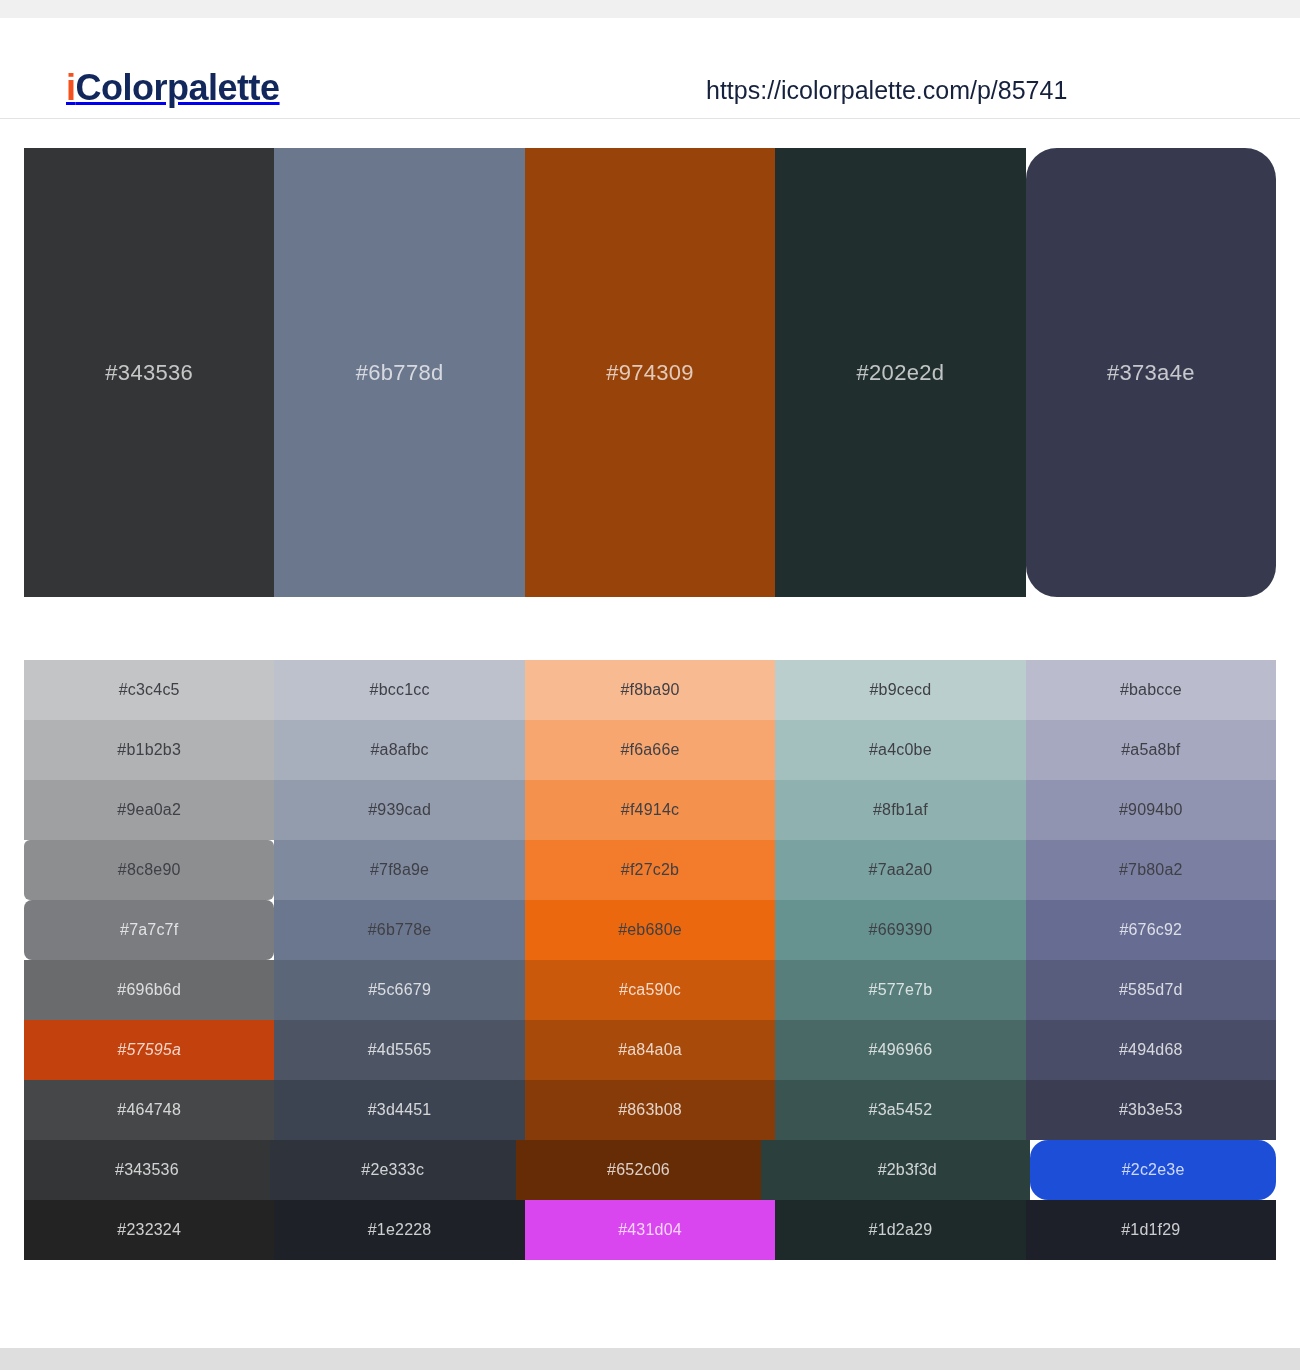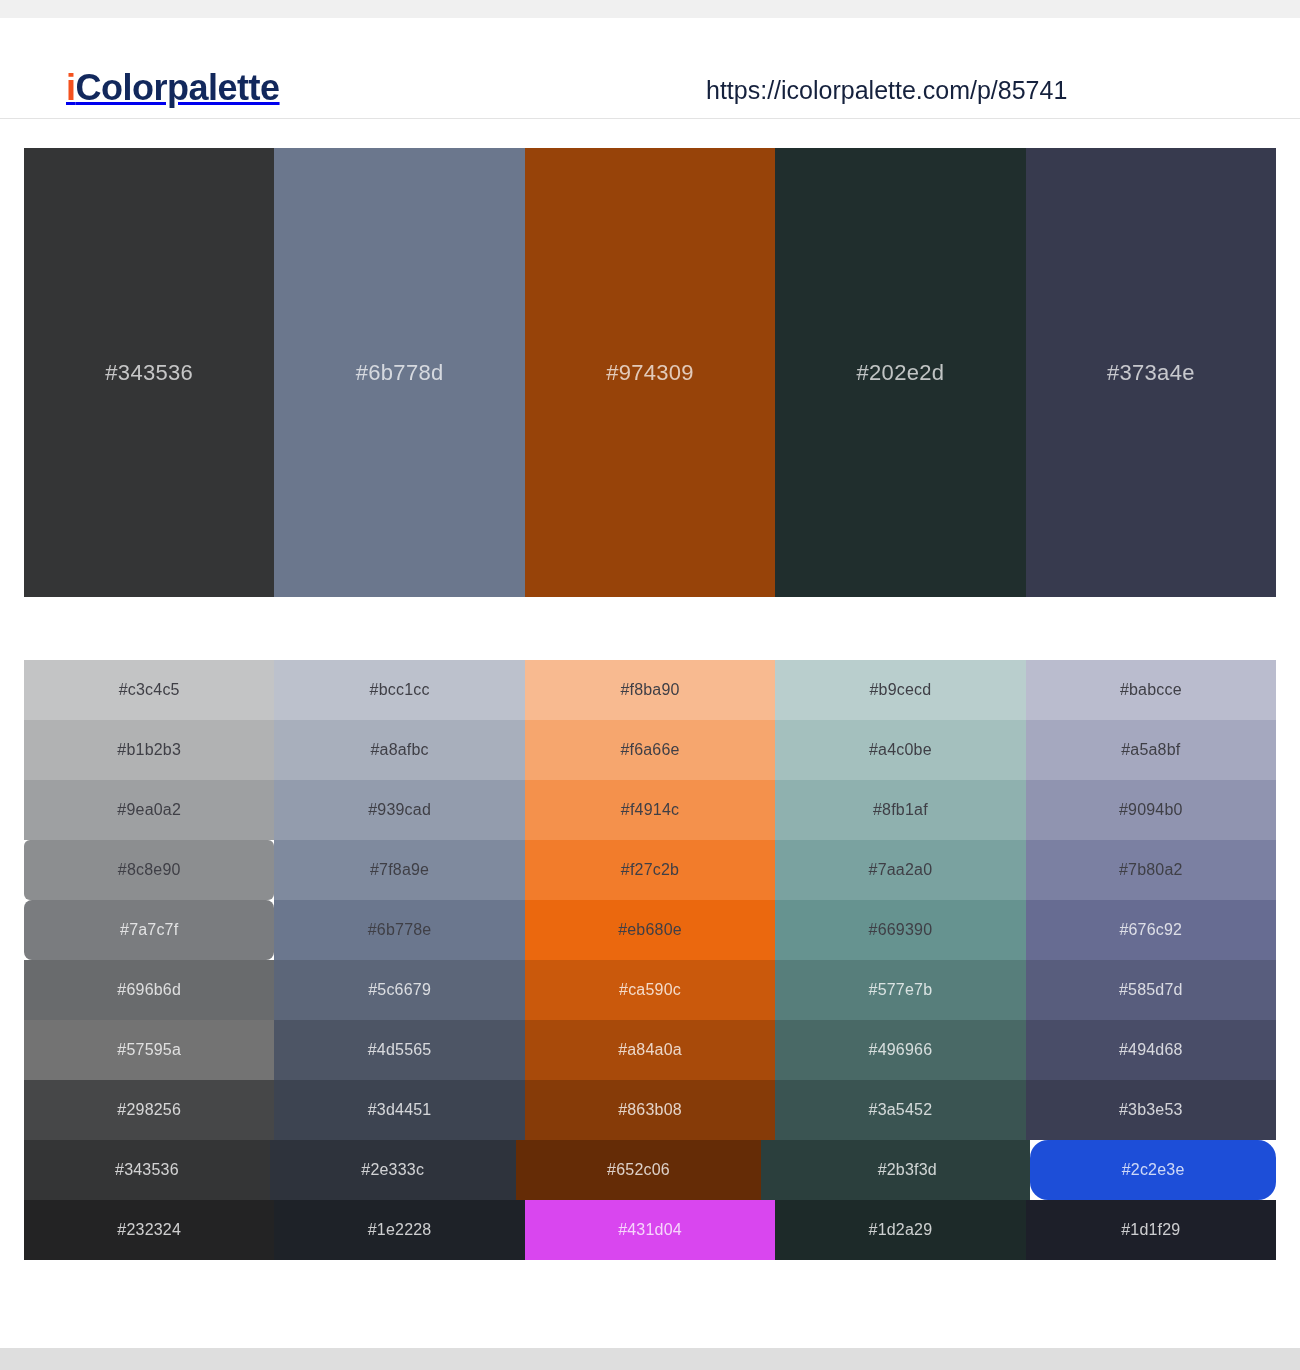--- a/index.html
+++ b/index.html
@@ -132,21 +132,21 @@
       </div>
       <div class="palette-cell" style="background: rgb(107, 119, 141);">
         <span class="hexlabel">#6b778d</span>
       </div>
       <div class="palette-cell" style="background: rgb(151, 67, 9);">
         <span class="hexlabel">#974309</span>
       </div>
       <div class="palette-cell" style="background: rgb(32, 46, 45);">
         <span class="hexlabel">#202e2d</span>
       </div>
-      <div class="palette-cell" style="background: rgb(55, 58, 78);">
+      <div class="palette-cell" style="background: rgb(55, 58, 78); border-radius: 31px;">
         <span class="hexlabel">#373a4e</span>
       </div>
     </div>
 
   <div class="shades-grid">
       <div class="shade-row">
         <div class="shade-cell dark-text" style="background: rgb(195, 196, 197);">#c3c4c5</div>
         <div class="shade-cell dark-text" style="background: rgb(188, 193, 204);">#bcc1cc</div>
         <div class="shade-cell dark-text" style="background: rgb(248, 186, 144);">#f8ba90</div>
         <div class="shade-cell dark-text" style="background: rgb(185, 206, 205);">#b9cecd</div>
@@ -181,28 +181,28 @@
         <div class="shade-cell light-text" style="background: rgb(103, 108, 146);">#676c92</div>
       </div>
       <div class="shade-row">
         <div class="shade-cell light-text" style="background: rgb(105, 107, 109);">#696b6d</div>
         <div class="shade-cell light-text" style="background: rgb(92, 102, 121);">#5c6679</div>
         <div class="shade-cell light-text" style="background: rgb(202, 89, 12);">#ca590c</div>
         <div class="shade-cell light-text" style="background: rgb(87, 126, 123);">#577e7b</div>
         <div class="shade-cell light-text" style="background: rgb(88, 93, 125);">#585d7d</div>
       </div>
       <div class="shade-row">
-        <div class="shade-cell light-text" style="background: #737373;">#57595a</div>
+        <div class="shade-cell light-text" style="background: #c2410c; font-style: italic;">#57595a</div>
         <div class="shade-cell light-text" style="background: rgb(77, 85, 101);">#4d5565</div>
         <div class="shade-cell light-text" style="background: rgb(168, 74, 10);">#a84a0a</div>
         <div class="shade-cell light-text" style="background: rgb(73, 105, 102);">#496966</div>
         <div class="shade-cell light-text" style="background: rgb(73, 77, 104);">#494d68</div>
       </div>
       <div class="shade-row">
-        <div class="shade-cell light-text" style="background: rgb(70, 71, 72);">#298256</div>
+        <div class="shade-cell light-text" style="background: rgb(70, 71, 72);">#464748</div>
         <div class="shade-cell light-text" style="background: rgb(61, 68, 81);">#3d4451</div>
         <div class="shade-cell light-text" style="background: rgb(134, 59, 8);">#863b08</div>
         <div class="shade-cell light-text" style="background: rgb(58, 84, 82);">#3a5452</div>
         <div class="shade-cell light-text" style="background: rgb(59, 62, 83);">#3b3e53</div>
       </div>
       <div class="shade-row">
         <div class="shade-cell light-text" style="background: rgb(52, 53, 54);">#343536</div>
         <div class="shade-cell light-text" style="background: rgb(46, 51, 60);">#2e333c</div>
         <div class="shade-cell light-text" style="background: rgb(101, 44, 6);">#652c06</div>
         <div class="shade-cell light-text" style="background: rgb(43, 63, 61); padding-left: 23px;">#2b3f3d</div>

